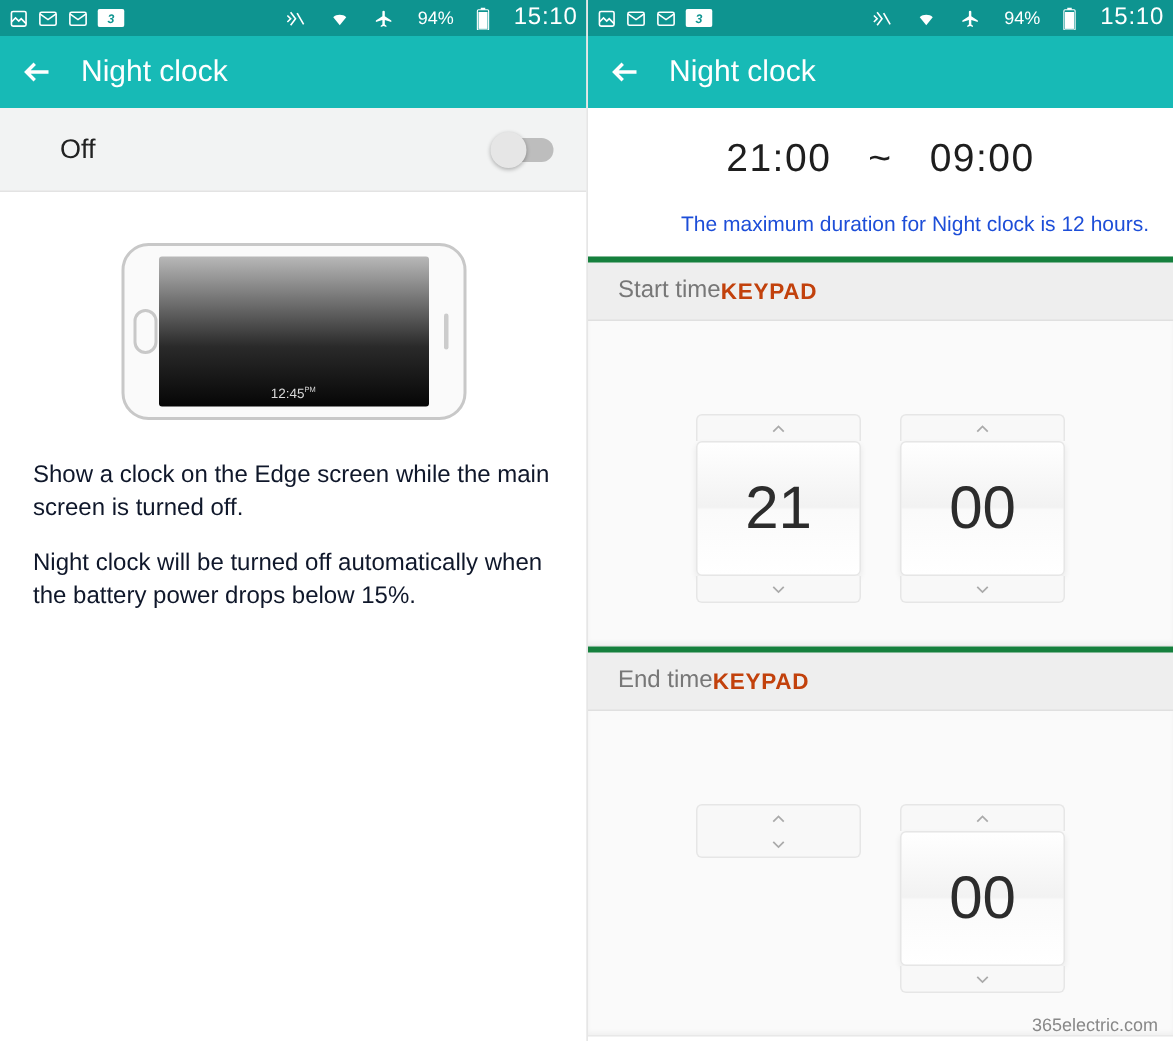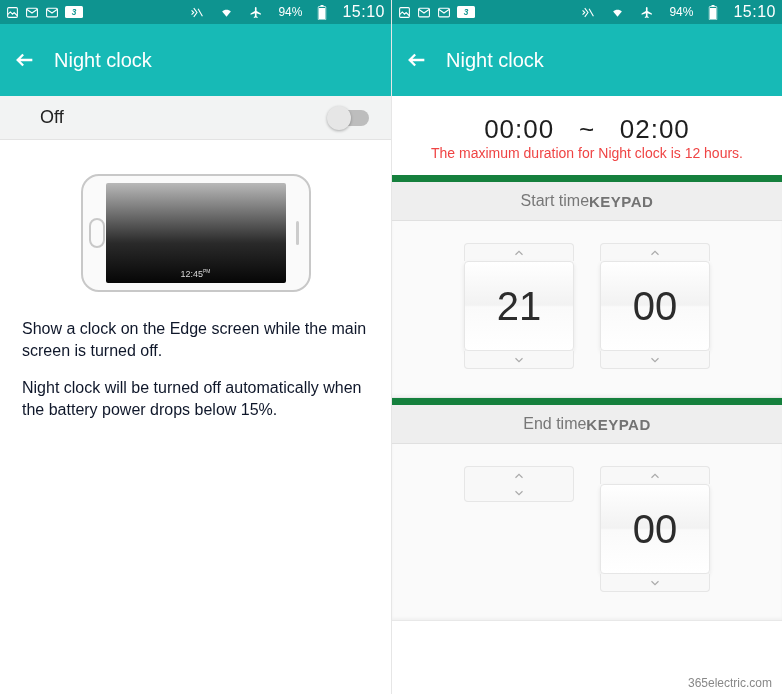--- a/index.html
+++ b/index.html
@@ -19,25 +19,25 @@
   
   .status-bar { height: 24px; background: #0e9490; display: flex; align-items: center; justify-content: space-between; padding: 0 6px; color: #fff; font-size: 12px; }
   .status-left { display: flex; gap: 6px; align-items: center; }
   .status-right { display: flex; gap: 15px; align-items: center; }
   .ic { display: inline-flex; align-items: center; justify-content: center; }
   .ic svg { display: block; }
   .battery-pct { font-size: 12px; }
   .clock-time { font-size: 16px; font-weight: 400; letter-spacing: 0.5px; }
 
   
-  .app-bar { height: 72px; background: #17bab6; display: flex; align-items: center; color: #fff; padding: 0 14px; gap: 18px; }
+  .app-bar { height: 48px; background: #17bab6; display: flex; align-items: center; color: #fff; padding: 0 14px; gap: 18px; }
   .app-title { font-size: 20px; font-weight: 400; }
 
   
-  .toggle-row { height: 44px; background: #f2f3f3; display: flex; align-items: center; justify-content: space-between; padding: 0 22px 0 40px; border-bottom: 1px solid #e3e3e3; }
+  .toggle-row { height: 56px; background: #f2f3f3; display: flex; align-items: center; justify-content: space-between; padding: 0 22px 0 40px; border-bottom: 1px solid #e3e3e3; }
   .toggle-label { font-size: 18px; color: #222; }
   .switch { width: 40px; height: 16px; border-radius: 10px; position: relative; cursor: pointer; }
   .switch.off { background: #bdbdbd; }
   .switch.off .knob { position: absolute; top: -4px; left: -2px; width: 24px; height: 24px; border-radius: 50%; background: #e6e6e6; box-shadow: 0 1px 3px rgba(0,0,0,0.3); }
   .switch.on { background: #a6e3a4; }
   .switch.on .knob { position: absolute; top: -4px; right: -2px; width: 24px; height: 24px; border-radius: 50%; background: #4cd84a; box-shadow: 0 1px 3px rgba(0,0,0,0.3); }
 
   
   .left-content { background: #fff; flex: 1; padding: 20px 22px; }
   .device-preview { display: flex; justify-content: center; padding: 14px 0 26px; }
@@ -45,28 +45,28 @@
   .device-home { position: absolute; left: 6px; top: 50%; transform: translateY(-50%); width: 16px; height: 30px; border: 2px solid #c8c8c8; border-radius: 8px; }
   .device-speaker { position: absolute; right: 10px; top: 50%; transform: translateY(-50%); width: 3px; height: 24px; background: #ccc; border-radius: 2px; }
   .device-screen { width: 180px; height: 100px; background: linear-gradient(#b8b8b8, #2a2a2a 60%, #060606); border-radius: 2px; position: relative; }
   .device-clk { position: absolute; bottom: 4px; left: 0; right: 0; text-align: center; color: #d8d8d8; font-size: 9px; }
   .desc { font-size: 16px; color: #0f172a; line-height: 1.4; margin-bottom: 14px; }
 
   
   .right-content { background: #fff; flex: 1; display: flex; flex-direction: column; }
   .time-summary { text-align: center; padding: 18px 16px 14px; background: #fff; }
   .time-range { font-size: 26px; color: #1e1e1e; letter-spacing: 1px; font-weight: 300; }
-  .time-hint { font-size: 14px; color: #ef4444; margin-top: 0; }
-
-  .section-head { background: #eeeeee; display: flex; align-items: center; justify-content: center; padding: 10px 20px; border-top: 7px solid #15803d; border-bottom: 1px solid #e0e0e0; }
+  .time-hint { font-size: 14px; color: #1d4ed8; margin-top: 20px; text-align: right; }
+
+  .section-head { background: #eeeeee; display: flex; align-items: center; justify-content: flex-start; padding: 10px 20px; border-top: 4px solid #15803d; border-bottom: 1px solid #e0e0e0; }
   .section-label { font-size: 16px; color: #777; }
-  .keypad-link { font-size: 15px; color: #737373; font-weight: 700; letter-spacing: 0.5px; }
+  .keypad-link { font-size: 15px; color: #c2410c; font-weight: 700; letter-spacing: 0.5px; }
 
   .picker-area { background: #fafafa; padding: 22px 0 28px; display: flex; justify-content: center; gap: 26px; border-bottom: 1px solid #e8e8e8; box-shadow: inset 0 -2px 3px rgba(0,0,0,0.04); }
-  .spinner { width: 110px; }
+  .spinner { width: 110px; margin-top: 40px; }
   .spinner-top, .spinner-bot { height: 18px; text-align: center; color: #b5b5b5; font-size: 14px; background: #f8f8f8; }
   .spinner-mid { height: 90px; display: flex; align-items: center; justify-content: center; border: 1px solid #e6e6e6; border-radius: 4px; background: linear-gradient(#fff, #f2f2f2 49%, #fafafa 51%, #fff); font-size: 40px; color: #2c2c2c; font-weight: 300; box-shadow: 0 2px 4px rgba(0,0,0,0.08); }
   .spinner-top { border: 1px solid #e6e6e6; border-bottom: none; border-radius: 4px 4px 0 0; display: flex; align-items: center; justify-content: center; }
   .spinner-bot { border: 1px solid #e6e6e6; border-top: none; border-radius: 0 0 4px 4px; display: flex; align-items: center; justify-content: center; }
   .chev { width: 14px; height: 14px; }
 
   .watermark { position: absolute; right: 10px; bottom: 4px; font-size: 12px; color: #888; font-family: Arial, sans-serif; margin-top: 32px; }
 </style>
 </head>
 <body>
@@ -224,23 +224,23 @@
             <path d="M20 12H4M10 6l-6 6 6 6"></path>
           </svg>
         </span>
       <span class="app-title">Night clock</span>
     </div>
 
 
     <div class="right-content">
       <div class="time-summary">
         <div class="time-range">
-          <span>00:00</span>
+          <span>21:00</span>
           &nbsp;&nbsp;<span>~</span>&nbsp;&nbsp;
-          <span>02:00</span>
+          <span>09:00</span>
         </div>
         <div class="time-hint">The maximum duration for Night clock is 12 hours.</div>
       </div>
 
       <div class="section-head">
         <span class="section-label">Start time</span>
         <span class="keypad-link">KEYPAD</span>
       </div>
       <div class="picker-area">
         <div class="spinner">

